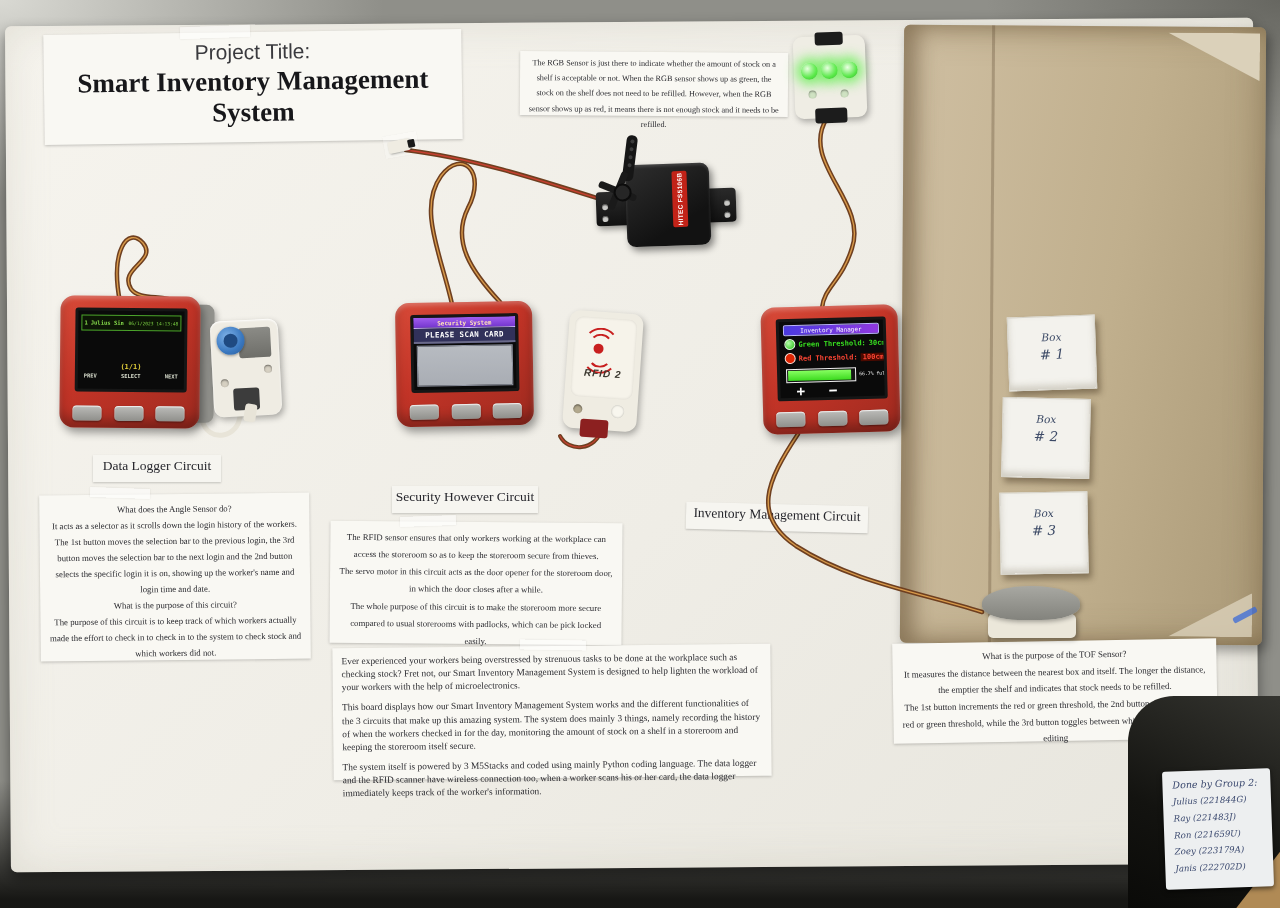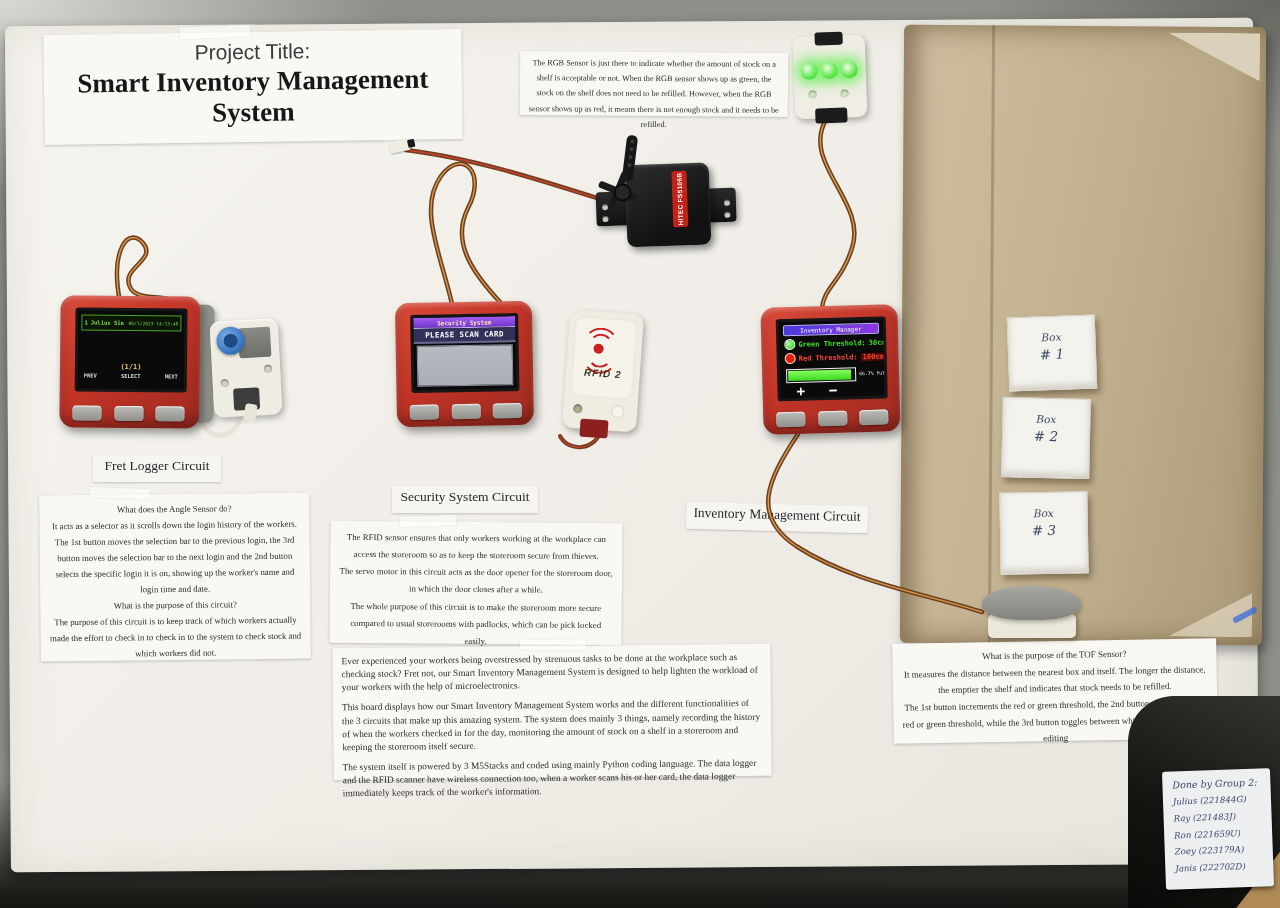--- a/index.html
+++ b/index.html
@@ -317,22 +317,22 @@
         <span>−</span>
       </div>
     </div>
     <div class="keys">
       <span class="key"></span>
       <span class="key"></span>
       <span class="key"></span>
     </div>
   </div>
 
-  <div class="caption" style="left:93px;top:455px;width:128px;height:24px;">Fret Logger Circuit</div>
-  <div class="caption" style="left:392px;top:486px;width:146px;height:24px;">Security System Circuit</div>
+  <div class="caption" style="left:93px;top:455px;width:128px;height:24px;">Data Logger Circuit</div>
+  <div class="caption" style="left:392px;top:486px;width:146px;height:24px;">Security However Circuit</div>
   <div class="caption" style="left:686px;top:504px;width:182px;height:24px;transform:rotate(1.4deg);">Inventory Management Circuit</div>
 
   <div class="paper dlnote">
     <div>What does the Angle Sensor do?</div>
     <div>It acts as a selector as it scrolls down the login history of the workers. The 1st button moves the selection bar to the previous login, the 3rd button moves the selection bar to the next login and the 2nd button selects the specific login it is on, showing up the worker's name and login time and date.</div>
     <div>What is the purpose of this circuit?</div>
     <div>The purpose of this circuit is to keep track of which workers actually made the effort to check in to check in to the system to check stock and which workers did not.</div>
   </div>
   <div class="tape" style="left:90px;top:488px;width:60px;height:10px;transform:rotate(2deg);"></div>
 

